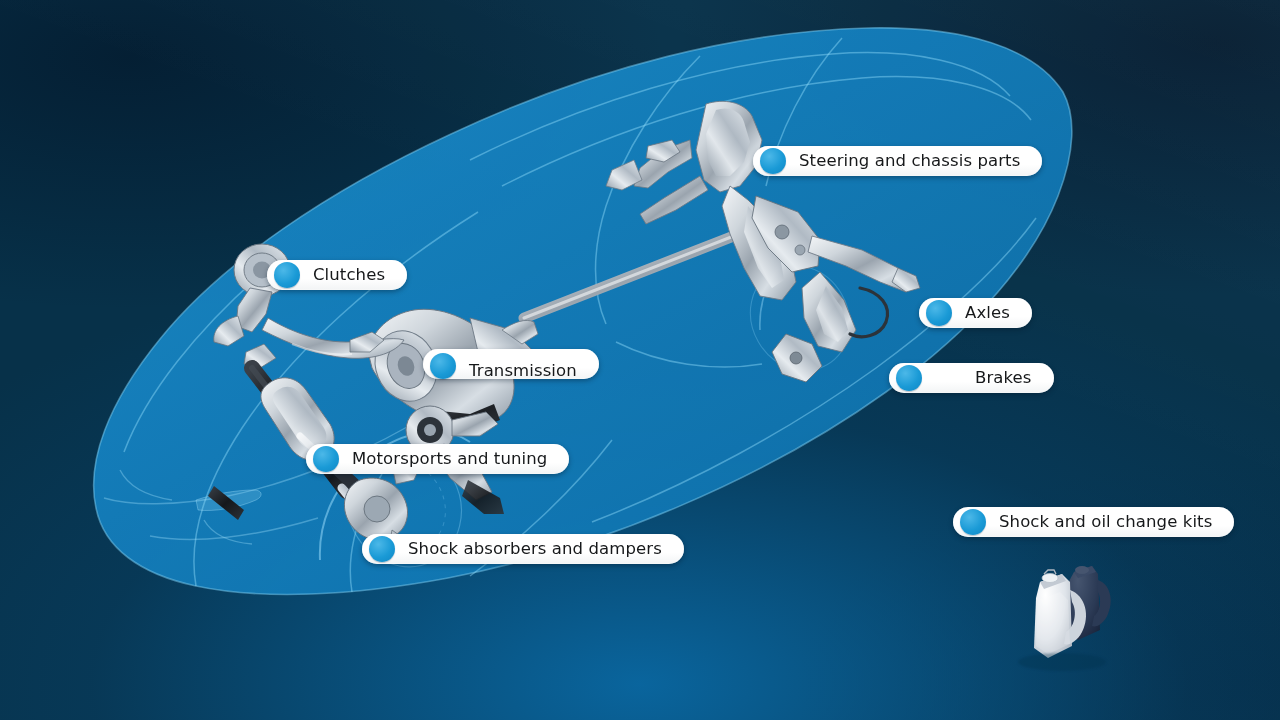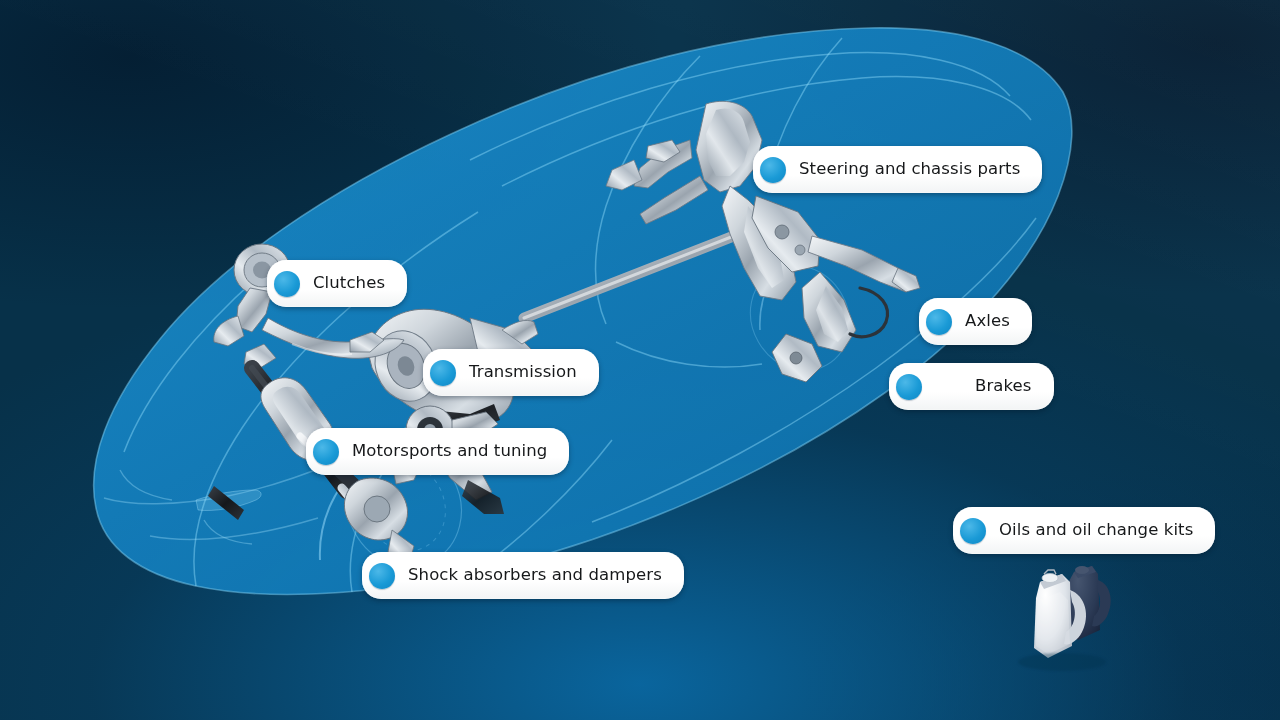--- a/index.html
+++ b/index.html
@@ -38,21 +38,21 @@
 
   
   #car-layer { position: absolute; inset: 0; }
   #car-svg { position: absolute; left: 0; top: 0; }
 
   
   .pill {
     position: absolute;
     display: flex;
     align-items: center;
-    height: 47px;
+    height: 30px;
     padding: 0 22px 0 7px;
     background: linear-gradient(180deg,#ffffff 0%,#ffffff 62%,#f2f4f5 100%);
     border-radius: 19px;
     box-shadow: 0 2px 5px rgba(0,20,40,0.38), 0 0 0 0.5px rgba(255,255,255,0.5) inset;
     white-space: nowrap;
     cursor: pointer;
   }
   .pill .dot {
     width: 26px; height: 26px;
     border-radius: 50%;
@@ -298,38 +298,38 @@
   <div class="pill" style="left:267px;  top:260px;">
     <span class="dot"></span>
     <span class="plabel">Clutches</span>
   </div>
 
   <div class="pill" style="left:919px;  top:298px;">
     <span class="dot"></span>
     <span class="plabel">Axles</span>
   </div>
 
-  <div class="pill" style="left:423px;  top:349px;">
+  <div class="pill" style="left:423px;  top:349px;align-items:flex-end;">
     <span class="dot"></span>
     <span class="plabel">Transmission</span>
   </div>
 
   <div class="pill" style="left:889px;  top:363px;gap:40px;">
     <span class="dot"></span>
     <span class="plabel">Brakes</span>
   </div>
 
-  <div class="pill" style="left:306px;  top:428px;">
+  <div class="pill" style="left:306px;  top:444px;">
     <span class="dot"></span>
     <span class="plabel">Motorsports and tuning</span>
   </div>
 
   <div class="pill" style="left:953px;  top:507px;">
     <span class="dot"></span>
-    <span class="plabel">Oils and oil change kits</span>
-  </div>
-
-  <div class="pill" style="left:362px;  top:552px;">
+    <span class="plabel">Shock and oil change kits</span>
+  </div>
+
+  <div class="pill" style="left:362px;  top:534px;">
     <span class="dot"></span>
     <span class="plabel">Shock absorbers and dampers</span>
   </div>
 
 </div>
 
 </body></html>

